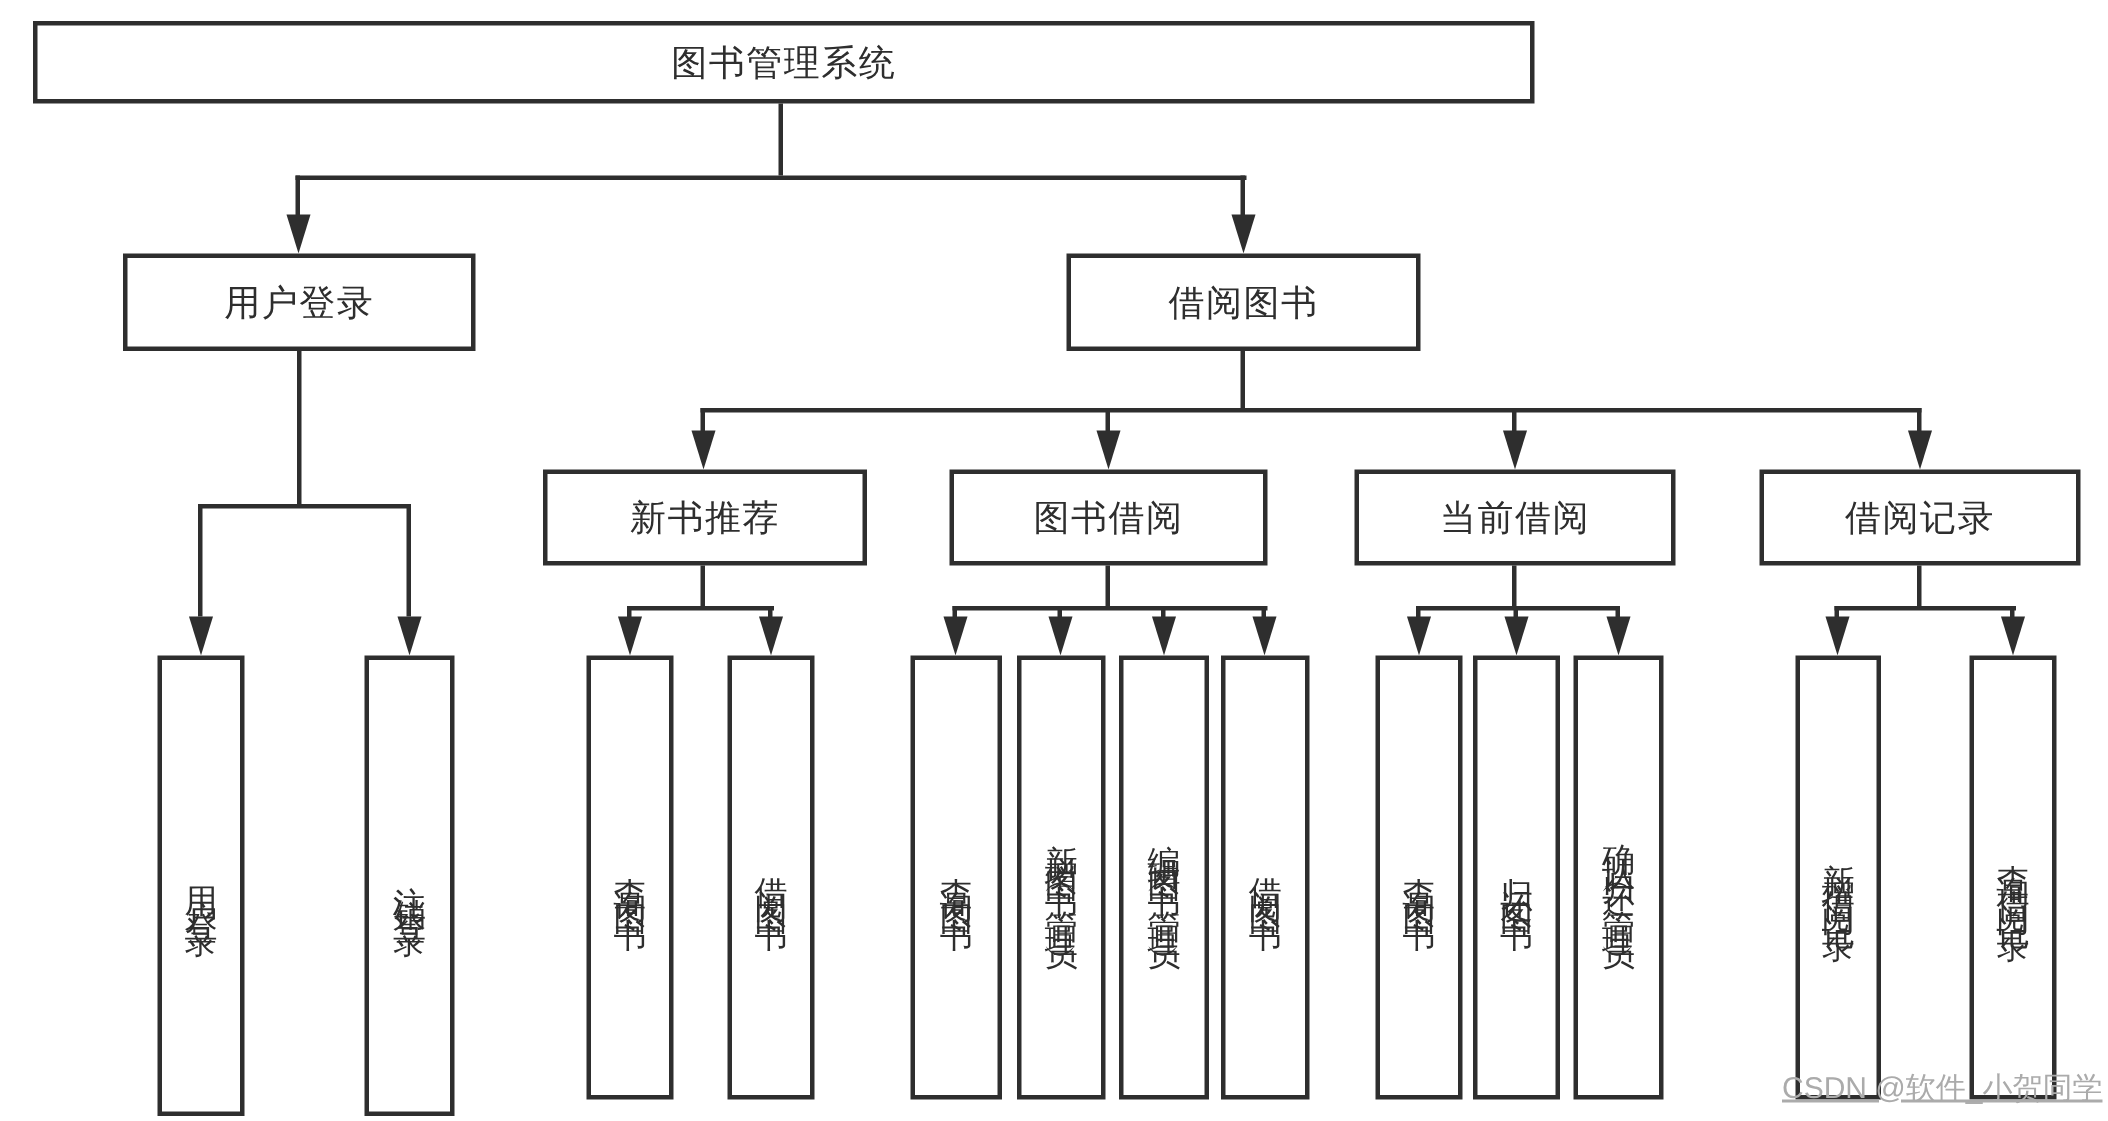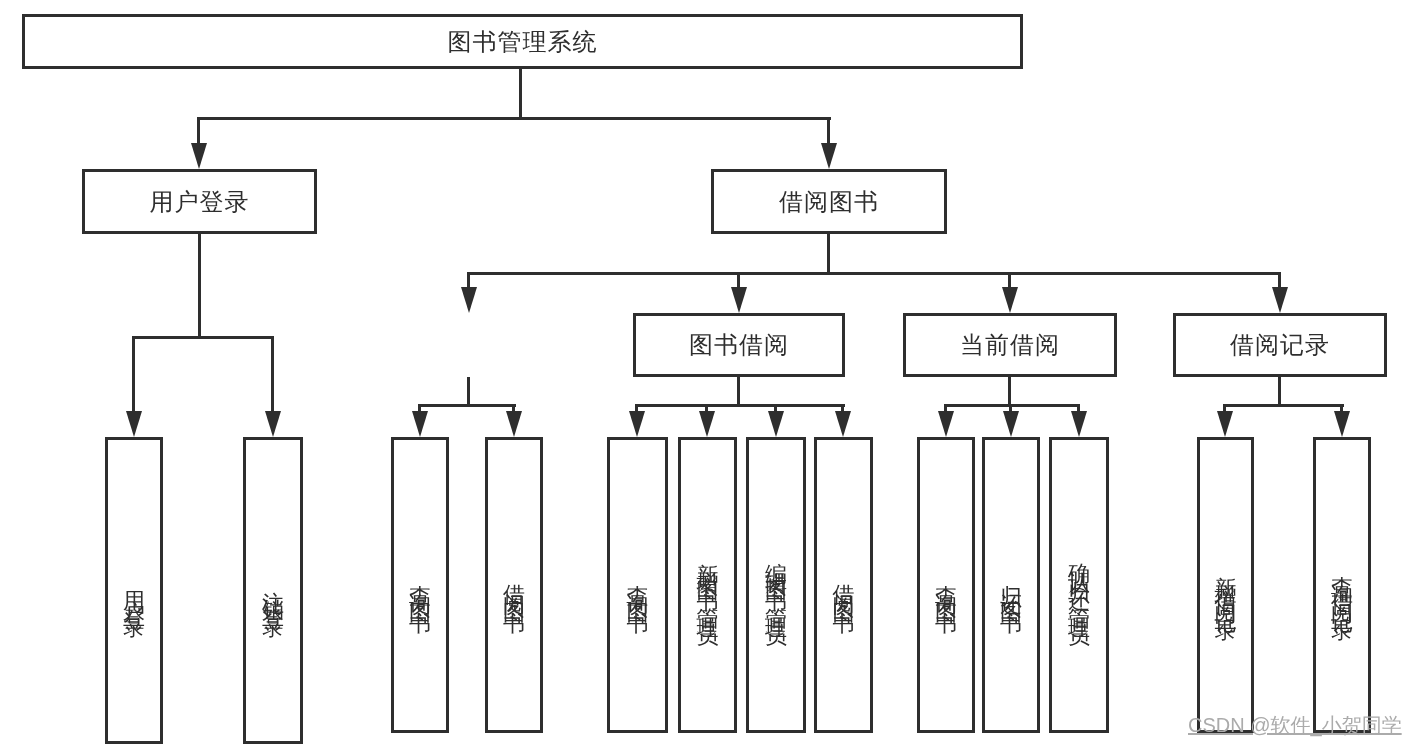--- a/index.html
+++ b/index.html
@@ -95,20 +95,23 @@
   <div class="hl" style="left:467px;top:272px;width:814px"></div>
   <div class="vl" style="left:467px;top:272px;height:17px"></div>
   <div class="arr" style="left:469px;top:287px"></div>
   <div class="vl" style="left:737px;top:272px;height:17px"></div>
   <div class="arr" style="left:739px;top:287px"></div>
   <div class="vl" style="left:1008px;top:272px;height:17px"></div>
   <div class="arr" style="left:1010px;top:287px"></div>
   <div class="vl" style="left:1278px;top:272px;height:17px"></div>
   <div class="arr" style="left:1280px;top:287px"></div>
 
+  <div class="box" style="left:362px;top:313px;width:216px;height:64px">
+    <span class="lbl">新书推荐</span>
+  </div>
   <div class="box" style="left:903px;top:313px;width:214px;height:64px">
     <span class="lbl">当前借阅</span>
   </div>
   <div class="box" style="left:633px;top:313px;width:212px;height:64px">
     <span class="lbl">图书借阅</span>
   </div>
   <div class="box" style="left:1173px;top:313px;width:214px;height:64px">
     <span class="lbl">借阅记录</span>
   </div>
 

